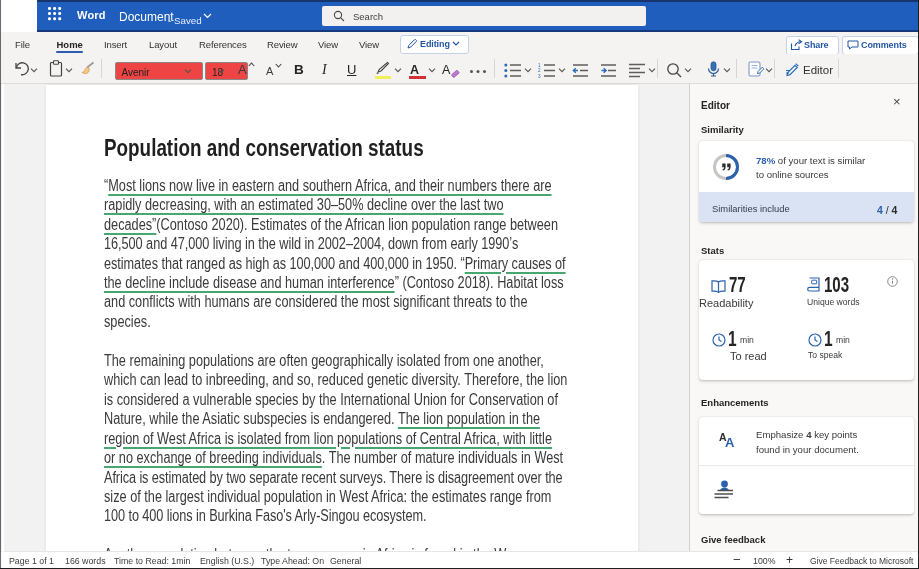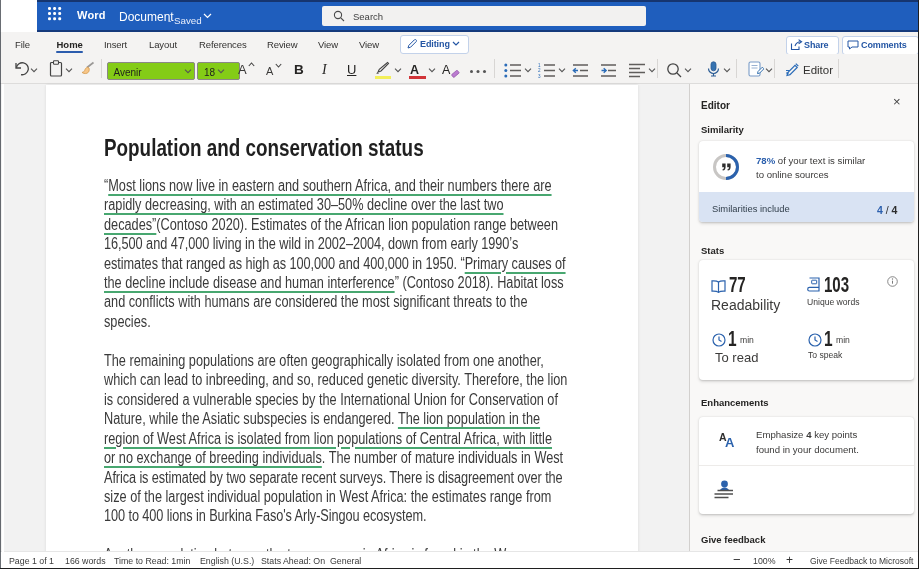--- a/index.html
+++ b/index.html
@@ -20,21 +20,21 @@
   
   .menubar{position:absolute;left:0;top:32px;width:919px;height:22px;background:#f4f3f2;}
   .tab{position:absolute;top:6.6px;font-size:9.5px;letter-spacing:-.1px;color:#323130;}
   .homeul{position:absolute;left:56px;top:18.7px;width:27px;height:2.6px;background:#2b5cad;border-radius:2px;}
   .pillbtn{position:absolute;background:#fff;border:1px solid #c3d2ea;border-radius:3px;}
   .pilltxt{position:absolute;font-size:9px;font-weight:bold;color:#2456a4;letter-spacing:-.1px;}
   
   .ribbon{position:absolute;left:0;top:54px;width:919px;height:29px;background:#f4f3f2;border-bottom:1px solid #dddcdb;}
   .vsep{position:absolute;top:59px;width:1px;height:19px;background:#d8d6d4;}
   .rtxt{position:absolute;color:#3b3a39;}
-  .combob{position:absolute;top:8px;height:18px;background:#84cc16;border:1px solid #8a8886;border-radius:2px;box-sizing:border-box;}
+  .combob{position:absolute;top:8px;height:18px;background:#ef4444;border:1px solid #8a8886;border-radius:2px;box-sizing:border-box;margin-left:8px;}
   .combob span{position:absolute;left:6px;top:2.5px;font-size:11.5px;color:#201f1e;}
   
   .canvas{position:absolute;left:0;top:84px;width:919px;height:485px;background:#f2f2f2;}
   .canvas::before{content:"";position:absolute;left:1.5px;top:0;width:2px;height:100%;background:#fff;z-index:5;}
   .page{position:absolute;left:46px;top:1px;width:592px;height:484px;background:#fff;box-shadow:0 0 3px rgba(0,0,0,.10);}
   .pagetext{position:absolute;left:104.5px;top:0;width:520px;color:#3a3a3a;}
   .title{position:absolute;left:-0.5px;top:52.6px;font-size:23px;line-height:23px;font-weight:bold;color:#1f1f1f;white-space:nowrap;transform:scaleX(0.82);transform-origin:0 0;}
   .bodytxt{position:absolute;left:-0.5px;top:91.7px;font-size:16px;line-height:19.45px;transform:scaleX(0.795);transform-origin:0 0;}
   .bodytxt div{white-space:nowrap;}
   .para{margin:0 0 19.5px 0;}
@@ -321,39 +321,39 @@
     </div>
   </div>
   <span class="phead" style="top:161px">Stats</span>
 
   <div class="card" style="top:176px;height:120px">
     <svg class="abs" style="left:12px;top:20px" width="15" height="13" viewBox="0 0 15 13">
         <path d="M7.5 2C6 .8 3.8.7 1 .9v10.3c2.8-.2 5 0 6.5 1.2 1.5-1.2 3.7-1.4 6.5-1.2V.9c-2.8-.2-5-.1-6.5 1.1z" fill="none" stroke="#2b62ad" stroke-width="1.2"></path>
         <path d="M7.5 2v10.4" stroke="#2b62ad" stroke-width="1.2"></path>
       </svg>
     <span class="abs" style="left:30px;top:13px;font-size:21.5px;font-weight:bold;color:#252423;transform:scaleX(.70);transform-origin:0 0">77</span>
-    <span class="abs" style="left:12px;top:37px;font-size:14px;color:#3b3a39">Readability</span>
+    <span class="abs" style="left:0;top:37px;font-size:11px;color:#3b3a39">Readability</span>
     <svg class="abs" style="left:108px;top:17px" width="13" height="15" viewBox="0 0 13 15">
         <path d="M2.5 1h9.5v13H2.5a1.8 1.8 0 0 1 0-3.6H12" fill="none" stroke="#2b62ad" stroke-width="1.2"></path>
         <rect x="4.7" y="3.2" width="5" height="3.6" rx="0.5" fill="none" stroke="#2b62ad" stroke-width="1"></rect>
       </svg>
     <span class="abs" style="left:125px;top:13px;font-size:21.5px;font-weight:bold;color:#252423;transform:scaleX(.70);transform-origin:0 0">103</span>
     <span class="abs" style="left:108px;top:37px;font-size:8.6px;color:#3b3a39">Unique words</span>
     <svg class="abs" style="left:188px;top:16px" width="11" height="11" viewBox="0 0 11 11">
         <circle cx="5.5" cy="5.5" r="4.8" fill="none" stroke="#7a7a7a" stroke-width="0.9"></circle>
         <path d="M5.5 4.7v3" stroke="#7a7a7a" stroke-width="1"></path>
         <circle cx="5.5" cy="3" r="0.7" fill="#7a7a7a"></circle>
       </svg>
     <svg class="abs" style="left:13px;top:72.5px" width="14" height="14" viewBox="0 0 14 14">
         <circle cx="7" cy="7" r="6" fill="none" stroke="#2b62ad" stroke-width="1.2"></circle>
         <path d="M7 3.5V7l2.5 1.5" fill="none" stroke="#2b62ad" stroke-width="1.2"></path>
       </svg>
     <span class="abs" style="left:29px;top:67px;font-size:21.5px;font-weight:bold;color:#252423;transform:scaleX(.72);transform-origin:0 0">1</span>
     <span class="abs" style="left:41px;top:75px;font-size:8.6px;color:#3b3a39">min</span>
-    <span class="abs" style="left:16px;top:90px;font-size:13px;color:#3b3a39">To read</span>
+    <span class="abs" style="left:31px;top:90px;font-size:11px;color:#3b3a39">To read</span>
     <svg class="abs" style="left:109px;top:72.5px" width="14" height="14" viewBox="0 0 14 14">
         <circle cx="7" cy="7" r="6" fill="none" stroke="#2b62ad" stroke-width="1.2"></circle>
         <path d="M7 3.5V7l2.5 1.5" fill="none" stroke="#2b62ad" stroke-width="1.2"></path>
       </svg>
     <span class="abs" style="left:125px;top:67px;font-size:21.5px;font-weight:bold;color:#252423;transform:scaleX(.72);transform-origin:0 0">1</span>
     <span class="abs" style="left:137px;top:75px;font-size:8.6px;color:#3b3a39">min</span>
     <span class="abs" style="left:109px;top:90px;font-size:8.6px;color:#3b3a39">To speak</span>
   </div>
   <span class="phead" style="top:313px">Enhancements</span>
 
@@ -371,21 +371,21 @@
       </svg>
   </div>
   <span class="phead" style="top:449.5px">Give feedback</span>
 </div>
 
 <div class="statusbar">
   <span class="st" style="left:9px">Page 1 of 1</span>
   <span class="st" style="left:65px">166 words</span>
   <span class="st" style="left:114px">Time to Read: 1min</span>
   <span class="st" style="left:200px">English (U.S.)</span>
-  <span class="st" style="left:261px">Stats Ahead: On</span>
+  <span class="st" style="left:261px">Type Ahead: On</span>
   <span class="st" style="left:330px">General</span>
   <span class="st" style="left:733px;font-size:13px;top:-0.5px;color:#333">−</span>
   <span class="st" style="left:753px">100%</span>
   <span class="st" style="left:786px;font-size:12px;top:0.5px;color:#333">+</span>
   <span class="st" style="left:810px;font-size:8.5px">Give Feedback to Microsoft</span>
 </div>
 <div class="frame-b"></div>
 <div class="frame-r"></div>
 <div class="frame-l"></div>
 

